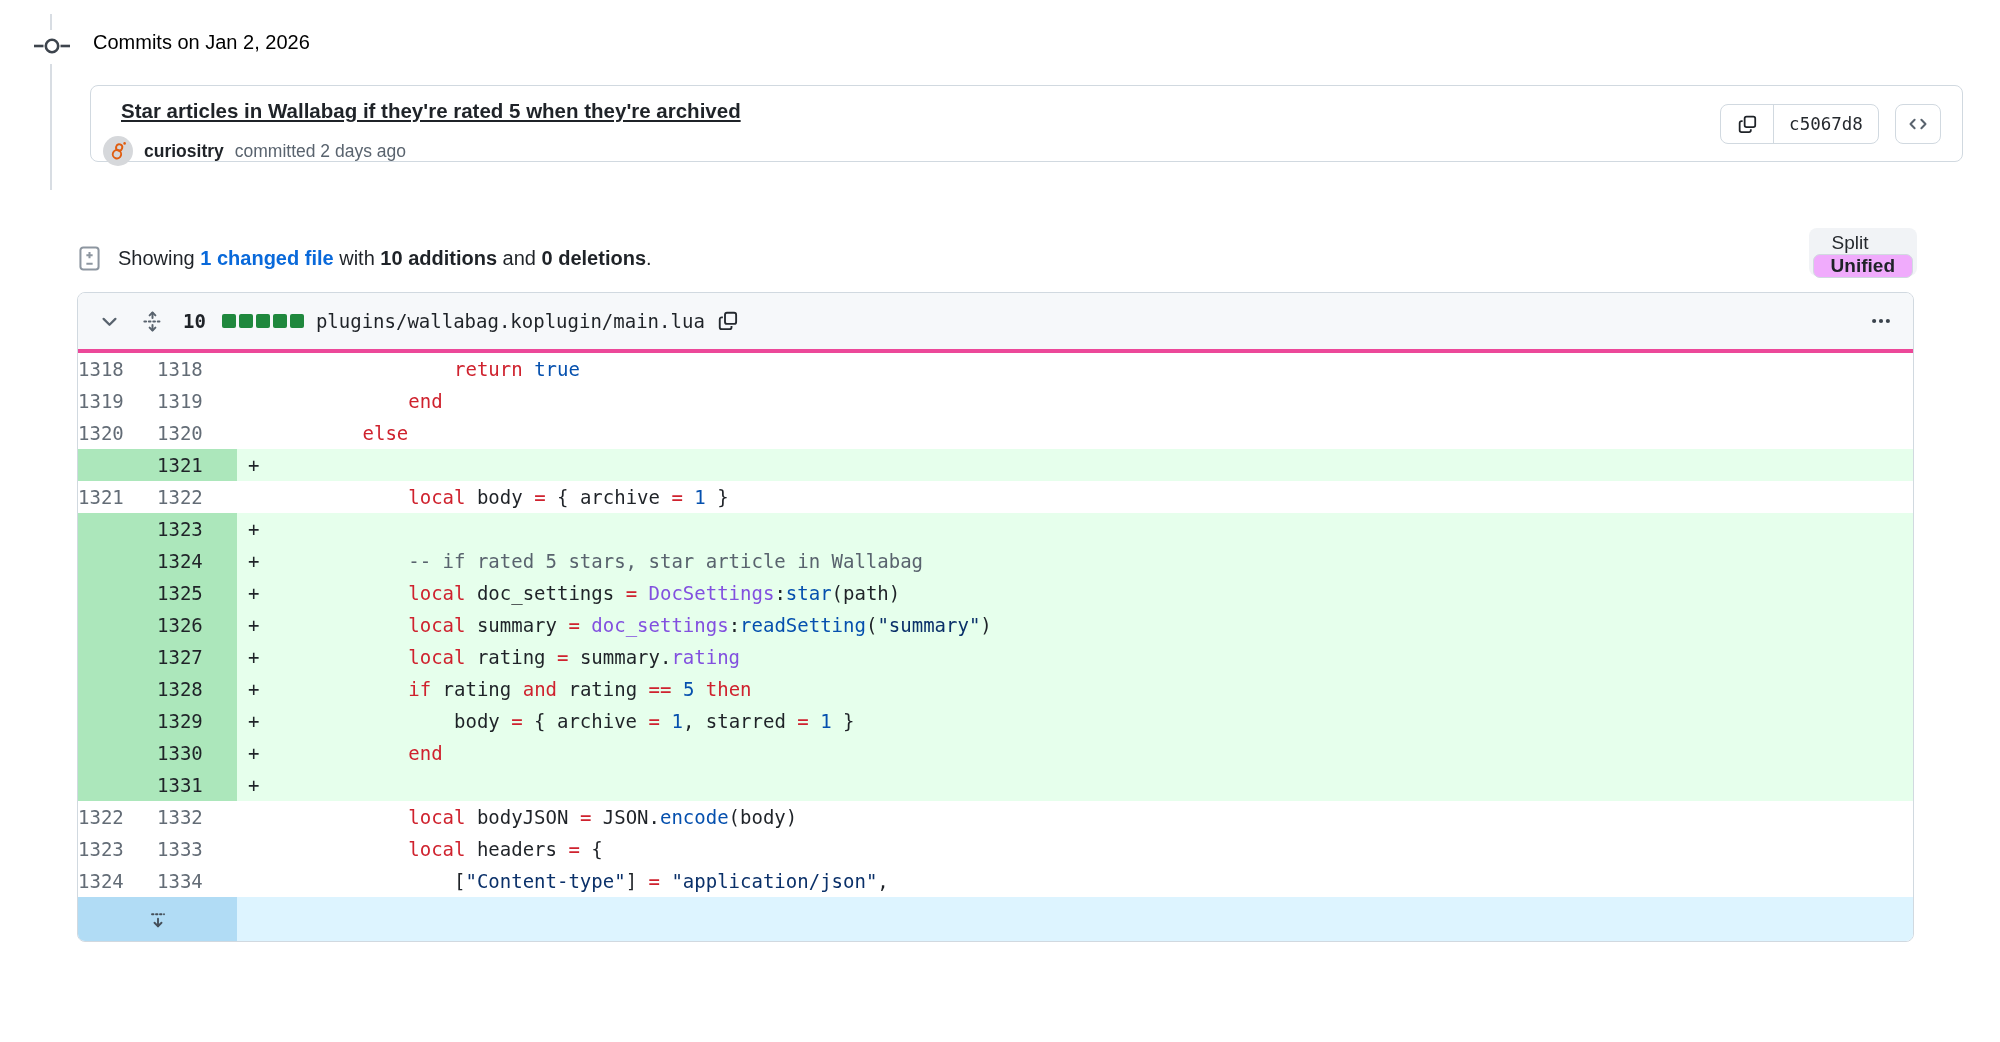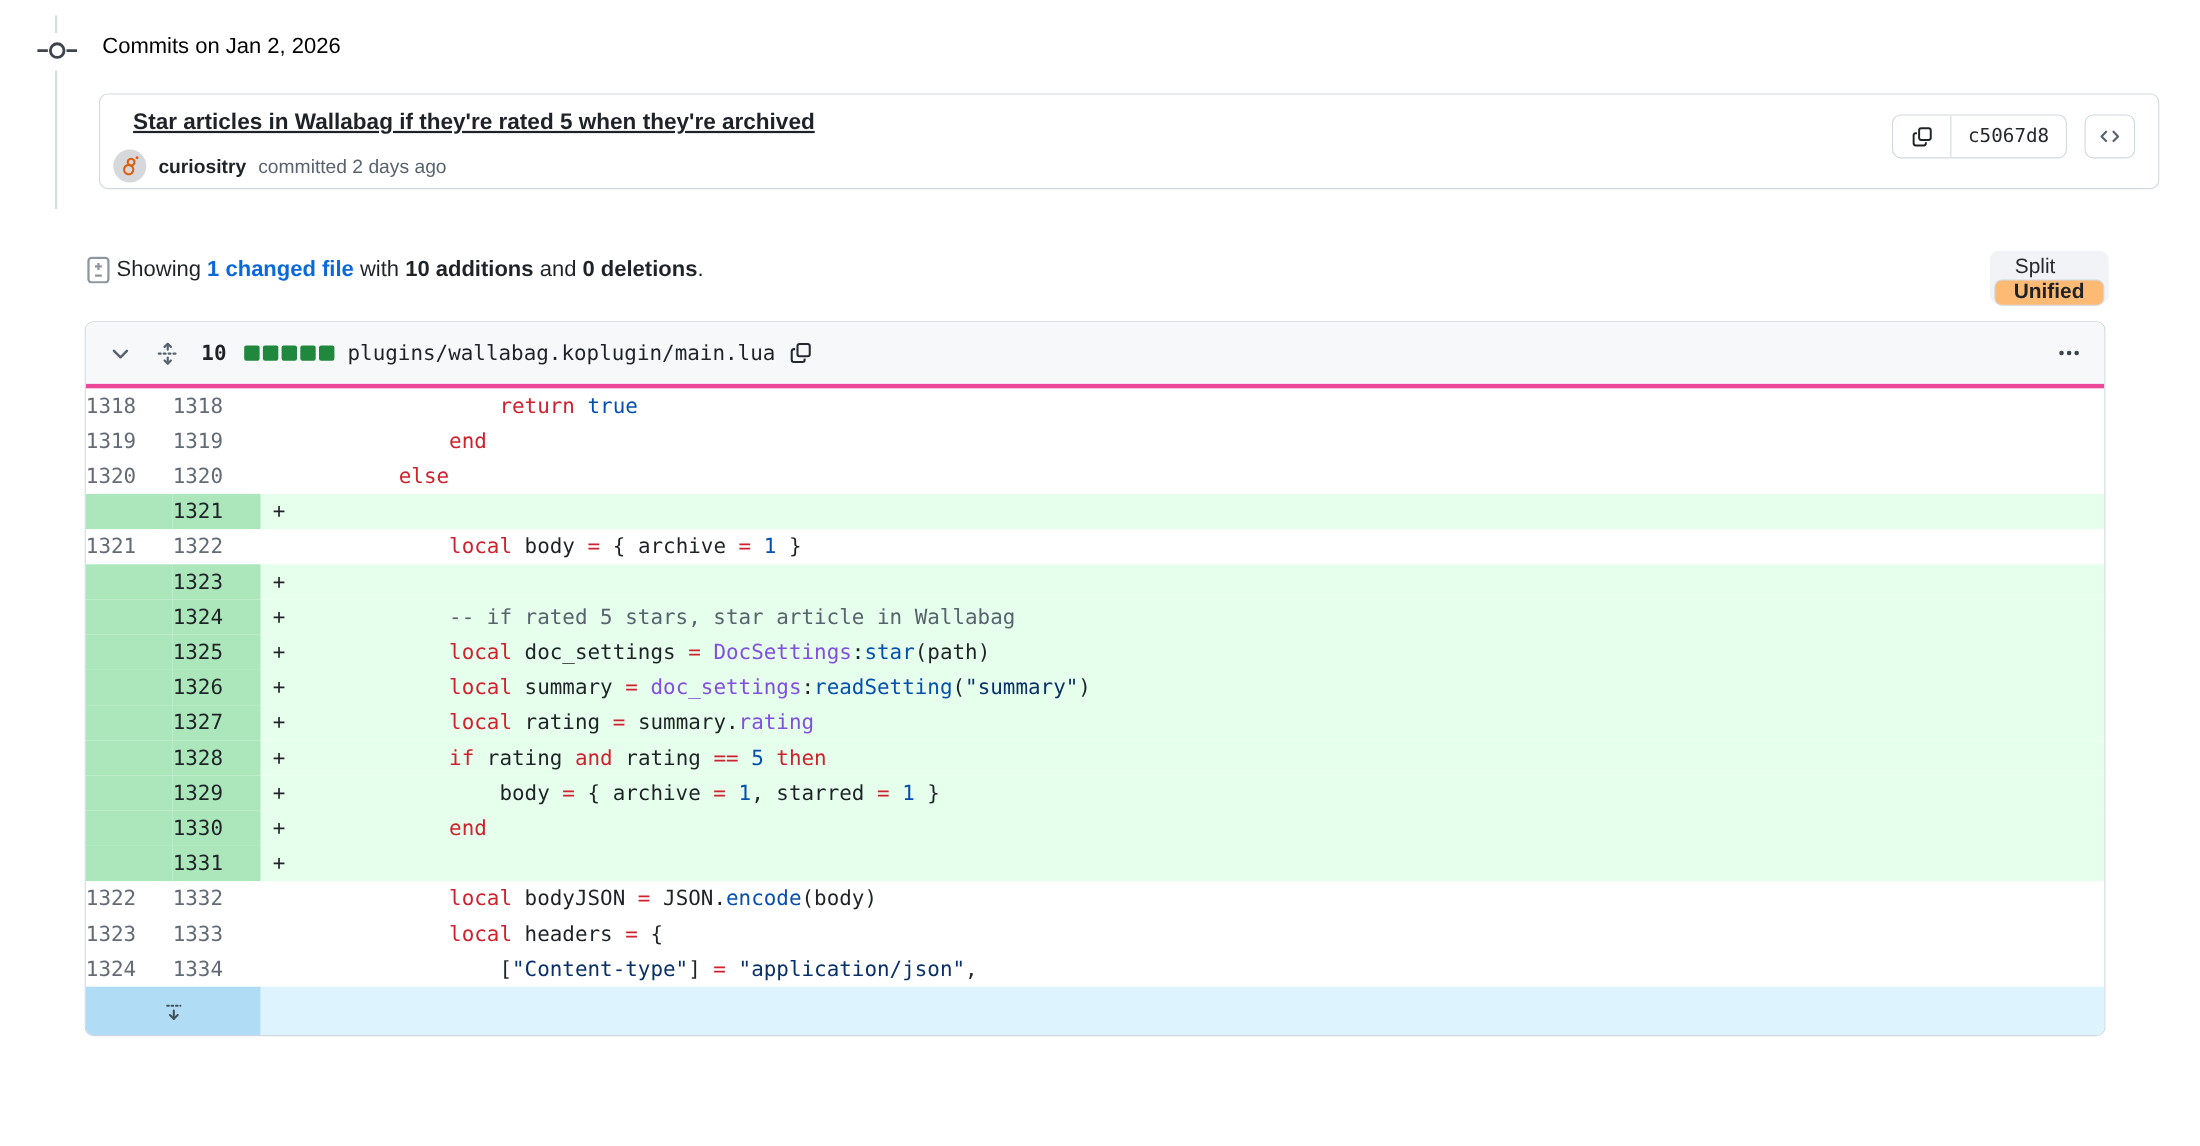--- a/index.html
+++ b/index.html
@@ -14,47 +14,47 @@
   .mono { font-family:"DejaVu Sans Mono", monospace; }
 
   
   .tl-line { position:absolute; left:50px; width:2px; background:#d8dde3; }
   .tl-top { top:14px; height:16px; }
   .tl-bottom { top:64px; height:126px; }
   .commit-glyph { position:absolute; left:33px; top:34px; }
   .commits-heading { position:absolute; left:93px; top:31px; font-size:20px; color:#000000; }
 
   
-  .commit-card { position:absolute; left:90px; top:85px; width:1873px; height:87px;
+  .commit-card { position:absolute; left:90px; top:85px; width:1873px; height:77px;
     border:1px solid #d1d9e0; border-radius:8px; background:#fff; }
   .commit-title { position:absolute; left:30px; top:13px; font-size:20.5px; font-weight:700;
     color:#1f2328; text-decoration:underline; cursor:pointer; }
   .commit-meta { position:absolute; left:12px; top:50px; display:flex; align-items:center; gap:11px; }
   .avatar { width:30px; height:30px; border-radius:50%; background:#d6d8db;
     display:flex; align-items:center; justify-content:center; overflow:hidden; }
   .author { font-weight:700; font-size:17.5px; color:#1f2328; cursor:pointer; }
   .meta-text { color:#59636e; font-size:17.5px; }
   .card-actions { position:absolute; top:18px; right:21px; display:flex; gap:16px; align-items:center; }
   .btn-group { display:flex; height:40px; border:1px solid #d1d9e0; border-radius:8px; background:#fff; overflow:hidden; }
   .btn-copy { width:53px; display:flex; align-items:center; justify-content:center;
     border-right:1px solid #d1d9e0; cursor:pointer; color:#1f2328; }
   .btn-sha { width:104px; display:flex; align-items:center; justify-content:center;
     font-size:17.5px; color:#25292e; cursor:pointer; }
   .btn-code { width:46px; height:40px; border:1px solid #d1d9e0; border-radius:8px; background:#fff;
     display:flex; align-items:center; justify-content:center; cursor:pointer; color:#59636e; }
 
   
-  .summary { position:absolute; left:77px; top:233px; display:flex; align-items:center; gap:4px; }
+  .summary { position:absolute; left:77px; top:246px; display:flex; align-items:center; gap:16px; }
   .summary-text { font-size:20px; color:#1f2328; }
   .summary-text .b { font-weight:700; }
   .summary-text .link { color:var(--link-blue); font-weight:600; cursor:pointer; }
   .seg-control { position:absolute; right:83px; top:228px; height:48px; background:#f1f3f6;
     border-radius:8px; display:flex; align-items:flex-start; padding:4px;flex-direction:column; }
   .seg-split { padding:0 19px; font-size:19px; color:#25292e; cursor:pointer; }
-  .seg-unified { height:28px; padding:0 17px; background:#fdba74; border:1px solid #d1d9e0;
+  .seg-unified { height:28px; padding:0 17px; background:#f0abfc; border:1px solid #d1d9e0;
     border-radius:7px; font-weight:700; font-size:19px; display:flex; align-items:center; cursor:pointer; }
 
   
   .diff-card { position:absolute; left:77px; top:292px; width:1837px;
     border:1px solid #d1d9e0; border-radius:8px; background:#fff; overflow:hidden; }
   .diff-header { height:60px; background:#f6f8fa; border-bottom:4px solid #ec4899;
     display:flex; align-items:center; padding:0 21px; color:#1f2328; }
   .hdr-chevron { color:#59636e; cursor:pointer; display:flex; }
   .hdr-unfold { color:#59636e; cursor:pointer; display:flex; margin-left:22px; }
   .hdr-count { margin-left:20px; font-size:19px; font-weight:700; }

